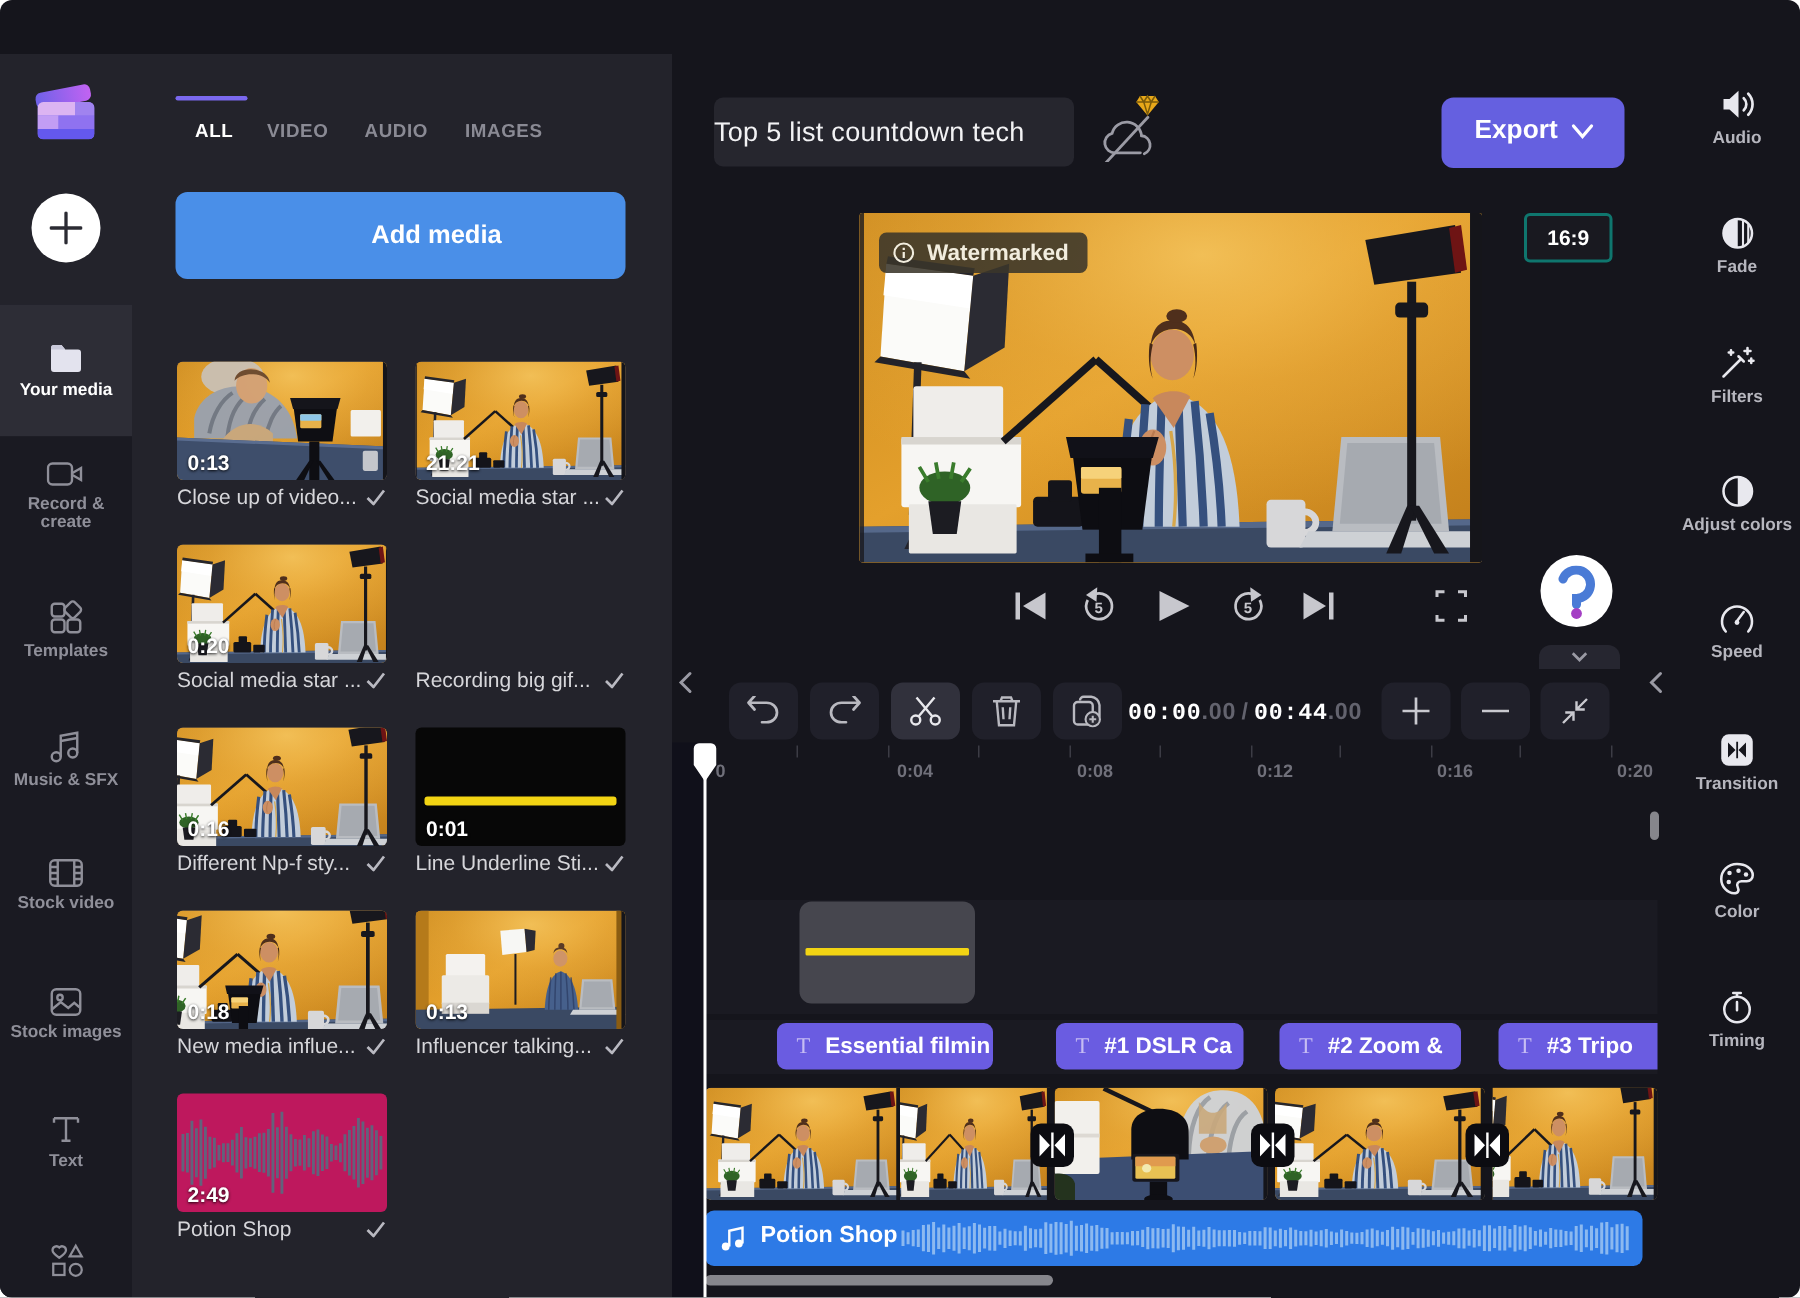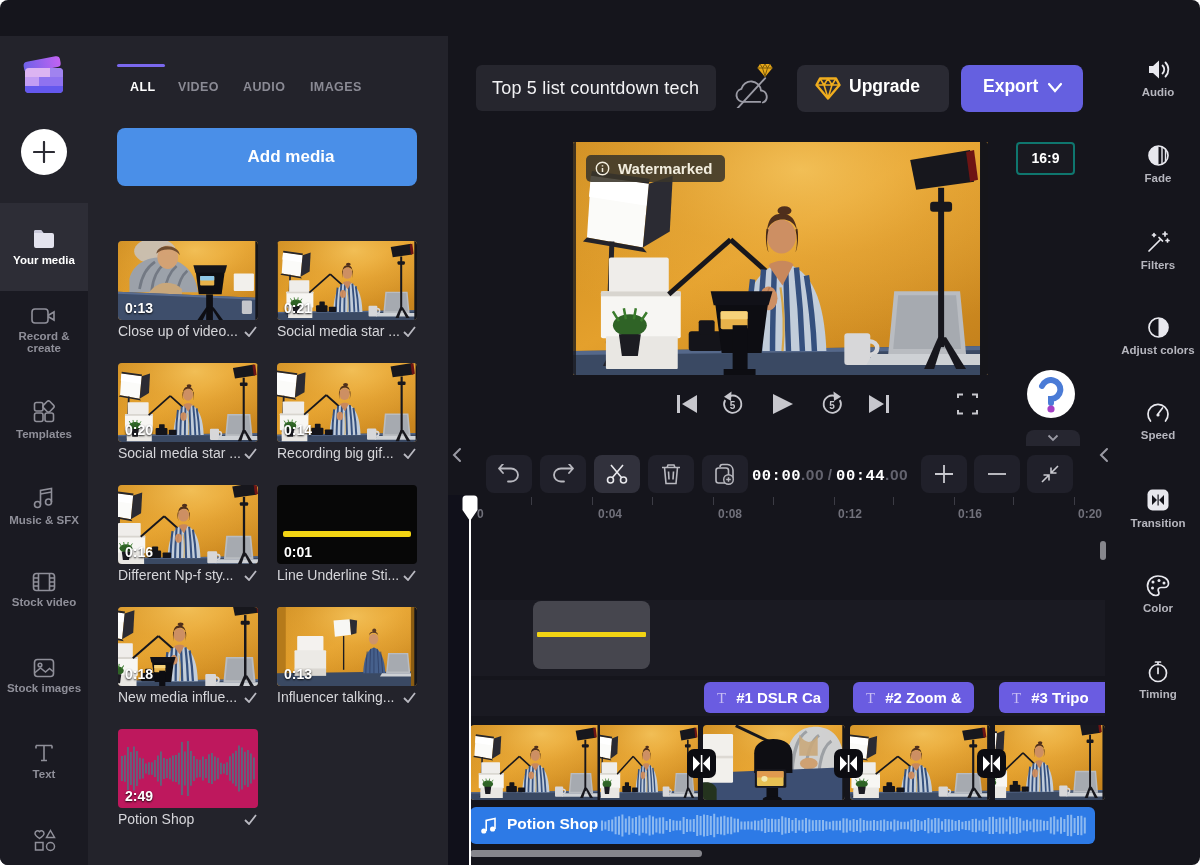--- a/index.html
+++ b/index.html
@@ -17,21 +17,21 @@
   .railitem .ric{display:block;margin:0 auto 4px;}
   
   #mpanel{position:absolute;left:88px;top:36px;width:360px;height:829px;background:#23232b;}
   .tab{position:absolute;top:44px;font-size:12.5px;font-weight:bold;letter-spacing:.4px;color:#8a8a94;}
   #tabind{position:absolute;left:29px;top:28px;width:48px;height:3px;background:#7a68ee;border-radius:2px;}
   #addmedia{position:absolute;left:29px;top:92px;width:300px;height:58px;background:#4a8fe8;border-radius:8px;color:#fff;font-size:17px;font-weight:bold;text-align:center;line-height:58px;padding-left:48px;}
   .thumb{position:absolute;width:140px;height:79px;border-radius:4px;overflow:hidden;background:#3a3a44;text-align:center;}
   .dur{position:absolute;left:7px;bottom:4px;color:#fff;font-size:14px;font-weight:bold;text-shadow:0 1px 2px rgba(0,0,0,.9);}
   .mlabel{position:absolute;width:140px;font-size:14px;color:#d6d6da;white-space:nowrap;}
   
-  #namebox{position:absolute;left:476px;top:65px;width:240px;height:46px;background:#26262e;border-radius:6px;color:#f2f2f4;font-size:18px;line-height:46px;letter-spacing:.2px;padding-left:16px;white-space:nowrap;overflow:hidden;}
+  #namebox{position:absolute;left:476px;top:65px;width:240px;height:46px;background:#26262e;border-radius:6px;color:#f2f2f4;font-size:18px;line-height:46px;letter-spacing:.2px;white-space:nowrap;overflow:hidden;}
   #upgrade{position:absolute;left:797px;top:65px;width:152px;height:47px;background:#2a2a33;border-radius:8px;}
   #upgrade span{position:absolute;left:52px;top:11px;color:#fff;font-size:17.5px;font-weight:bold;}
   #export{position:absolute;left:961px;top:65px;width:122px;height:47px;background:#6560e0;border-radius:8px;}
   #export span{position:absolute;left:22px;top:11px;color:#fff;font-size:17.5px;font-weight:bold;}
   
   #video{position:absolute;left:573px;top:142px;width:415px;height:233px;border-radius:2px;overflow:hidden;background:#e09a28;}
   #wmark{position:absolute;left:586px;top:155px;height:27px;background:rgba(58,54,42,.88);border-radius:5px;color:#f2edde;font-size:15px;font-weight:bold;line-height:27px;padding:0 13px 0 32px;}
   #ratio{position:absolute;left:1016px;top:142px;width:59px;height:33px;border:2px solid #0f766e;border-radius:4px;color:#fff;font-size:14px;font-weight:bold;text-align:center;line-height:29px;background:#191920;}
   #help{position:absolute;left:1027px;top:370px;width:48px;height:48px;border-radius:50%;background:#fff;}
   #collapsetab{position:absolute;left:1026px;top:430px;width:54px;height:16px;background:#262630;border-radius:8px 8px 0 0;}
@@ -411,29 +411,26 @@
     <span class="tab" style="left:90px;">VIDEO</span>
     <span class="tab" style="left:155px;">AUDIO</span>
     <span class="tab" style="left:222px;">IMAGES</span>
     <div id="addmedia">Add media</div>
 
     <div class="thumb" style="left:30px;top:205px;"><svg width="140" height="79" viewBox="0 0 416 234" preserveAspectRatio="none">
           <use href="#sceneB"></use>
         </svg><span class="dur">0:13</span></div>
     <div class="thumb" style="left:189px;top:205px;"><svg width="140" height="79" viewBox="0 0 416 234" preserveAspectRatio="none">
           <use href="#sceneBase"></use>
-        </svg><span class="dur">0:21</span></div>
+        </svg><span class="dur">21:21</span></div>
     <div class="mlabel" style="left:30px;top:287px;">Close up of video...</div>
     <div class="mlabel" style="left:189px;top:287px;">Social media star ...</div>
     <div class="thumb" style="left:30px;top:327px;"><svg width="140" height="79" viewBox="8 4 402 226" preserveAspectRatio="none">
           <use href="#sceneBase"></use>
         </svg><span class="dur">0:20</span></div>
-    <div class="thumb" style="left:189px;top:327px;"><svg width="140" height="79" viewBox="20 8 392 222" preserveAspectRatio="none">
-          <use href="#sceneBase"></use>
-        </svg><span class="dur">0:14</span></div>
     <div class="mlabel" style="left:30px;top:409px;">Social media star ...</div>
     <div class="mlabel" style="left:189px;top:409px;">Recording big gif...</div>
     <div class="thumb" style="left:30px;top:449px;"><svg width="140" height="79" viewBox="36 14 370 212" preserveAspectRatio="none">
           <use href="#sceneBase"></use>
         </svg><span class="dur">0:16</span></div>
     <div class="thumb" style="left:189px;top:449px;background:#070707;">
         <div style="position:absolute;left:6px;right:6px;top:46px;height:6px;background:#f2d413;border-radius:2px;"></div>
         <span class="dur">0:01</span>
       </div>
     <div class="mlabel" style="left:30px;top:531px;">Different Np-f sty...</div>
@@ -483,27 +480,20 @@
   <svg class="abs" style="left:730px;top:74px" width="38" height="34" viewBox="0 0 38 34">
     <g transform="translate(1.5,1) scale(1.25)">
     <path d="M23,21.5 H9.5 a5.3,5.3 0 0 1 -1.6,-10.4 a8,8 0 0 1 15.7,1.3 a5,5 0 0 1 1.5,9.6" stroke="#9b9ba5" stroke-width="1.5" fill="none" stroke-linecap="round"></path>
     <path d="M4,27.5 L27,2.5" stroke="#9b9ba5" stroke-width="1.5" stroke-linecap="round"></path>
     </g>
   </svg>
   <svg class="abs" style="left:757px;top:63px" width="16" height="15" viewBox="0 0 16 15">
     <polygon points="3,1 13,1 15.5,5 8,14 .5,5" fill="#e8a819"></polygon>
     <path d="M3,1 L5.5,5 L8,1 L10.5,5 L13,1 M.5,5 h15 M5.5,5 L8,13.2 L10.5,5" stroke="#7a5a0a" stroke-width="1" fill="none"></path>
   </svg>
-  <div id="upgrade">
-      <span>Upgrade</span>
-    <svg class="abs" style="left:18px;top:12px" width="26" height="23" viewBox="0 0 26 23">
-      <polygon points="5,1.5 21,1.5 24.5,8 13,21.5 1.5,8" fill="none" stroke="#f0ad1e" stroke-width="2.4" stroke-linejoin="round"></polygon>
-      <path d="M5,1.5 L9,8 L13,1.5 L17,8 L21,1.5 M1.5,8 h23 M9,8 L13,21 L17,8" stroke="#f0ad1e" stroke-width="1.6" fill="none" stroke-linejoin="round"></path>
-    </svg>
-  </div>
   <div id="export">
       <span>Export</span>
     <svg class="abs" style="left:86px;top:17px" width="16" height="12" viewBox="0 0 16 12">
         <path d="M2,2 l6,7 6,-7" stroke="#fff" stroke-width="2.2" fill="none" stroke-linecap="round"></path>
       </svg>
   </div>
 
   <div id="video">
     <svg width="415" height="233" viewBox="0 0 416 234" preserveAspectRatio="none">
         <use href="#sceneA"></use>
@@ -628,20 +618,21 @@
   <div class="rtick" style="left:1074px;"></div>
   <div class="rtick" style="left:652px;"></div>
   <div class="rtick" style="left:773px;"></div>
   <div class="rtick" style="left:893px;"></div>
   <div class="rtick" style="left:1013px;"></div>
   <div class="band" style="top:600px;width:635px;height:76px;"></div>
   <div class="band" style="top:680px;width:635px;height:36px;"></div>
   <div id="sticker">
       <div class="yline"></div>
     </div>
+  <div class="tpill" style="left:518px;width:144px;"><span class="ticon">T</span>Essential filmin</div>
   <div class="tpill" style="left:704px;width:125px;"><span class="ticon">T</span>#1 DSLR Ca</div>
   <div class="tpill" style="left:853px;width:121px;"><span class="ticon">T</span>#2 Zoom &amp;</div>
   <div class="tpill" style="left:999px;width:106px;border-radius:6px 0 0 6px;"><span class="ticon">T</span>#3 Tripo</div>
 
   <div id="vtrack">
     <div class="vthumb" style="left:0;width:130px;border-radius:4px 0 0 4px;"><svg width="130" height="75" viewBox="0 0 416 234" preserveAspectRatio="none">
           <use href="#sceneBase"></use>
         </svg></div>
     <div class="vthumb" style="left:130px;width:100px;"><svg width="100" height="75" viewBox="30 0 386 234" preserveAspectRatio="none">
           <use href="#sceneBase"></use>

